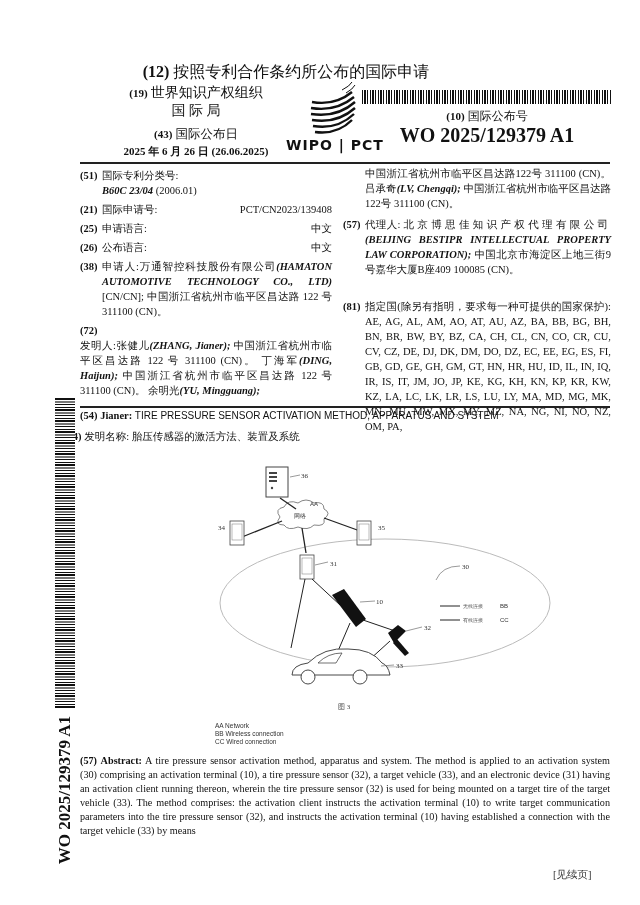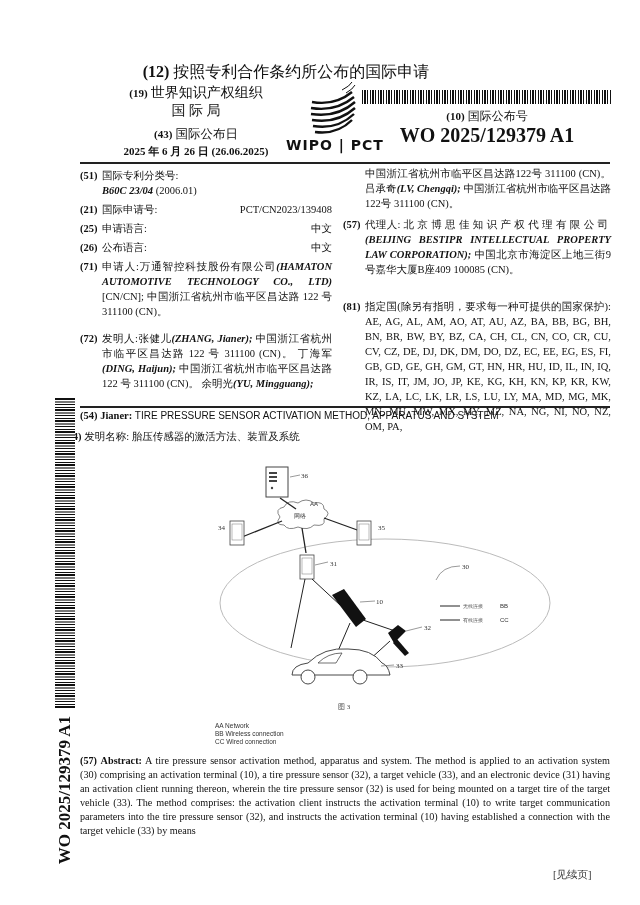--- a/index.html
+++ b/index.html
@@ -124,28 +124,28 @@
     </div>
   </div>
   <div class="field">
     <span class="code">(26)</span>
     <div class="body row-split">
       <span>公布语言:</span>
       <span>中文</span>
     </div>
   </div>
   <div class="field">
-    <span class="code">(71)</span>
+    <span class="code">(38)</span>
     <div class="body justify">
       <span>申请人:</span><span>万通智控科技股份有限公司</span><span class="bold">(HAMATON AUTOMOTIVE TECHNOLOGY CO., LTD)</span>
       <span>[CN/CN];</span>
       <span>中国浙江省杭州市临平区昌达路 122 号 311100 (CN)。</span>
     </div>
   </div>
-  <div class="field" style="margin-top:12px;">
+  <div class="field" style="margin-top:4px;flex-direction:column;">
     <span class="code">(72)</span>
     <div class="body justify">
       <span>发明人:</span><span>张健儿</span><span class="bold">(ZHANG, Jianer);</span>
       <span>中国浙江省杭州市临平区昌达路 122 号 311100 (CN)。</span>
       <span>丁海军</span><span class="bold">(DING, Haijun);</span>
       <span>中国浙江省杭州市临平区昌达路 122 号 311100 (CN)。</span>
       <span>余明光</span><span class="bold">(YU, Mingguang);</span>
     </div>
   </div>
 </div>

